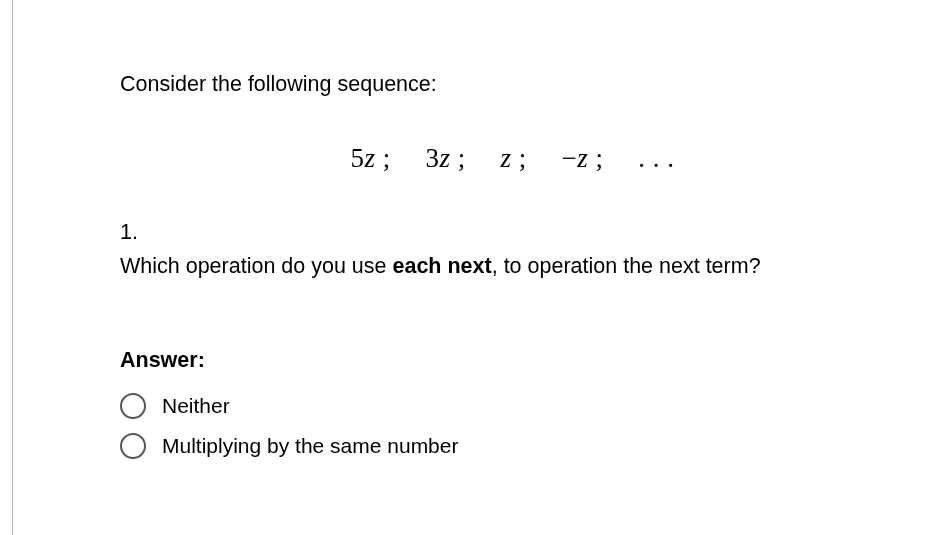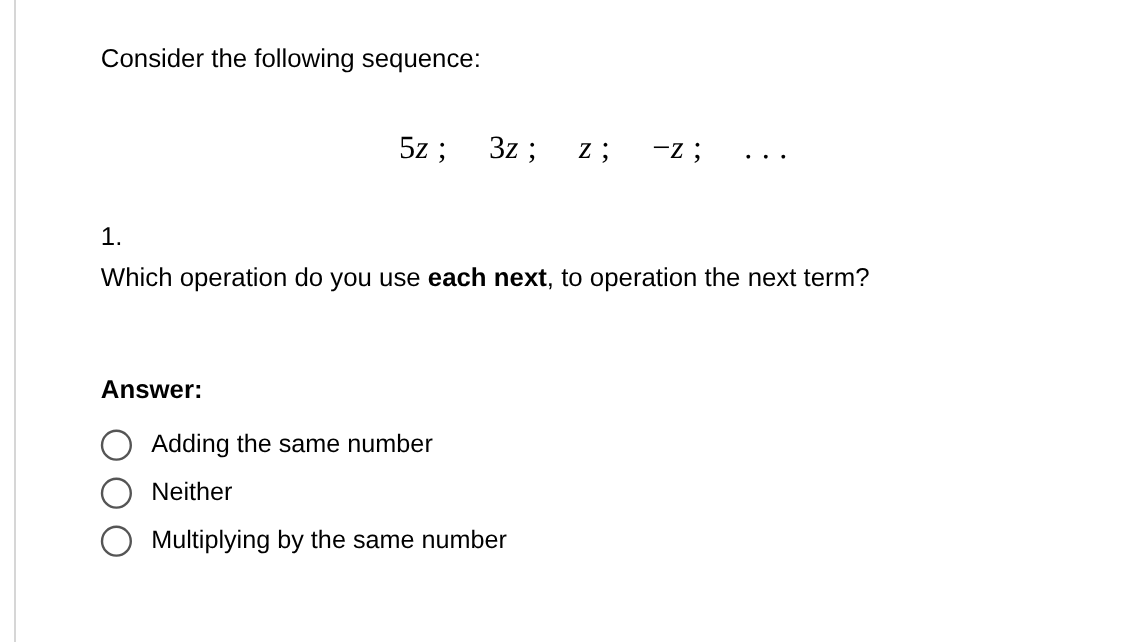--- a/index.html
+++ b/index.html
@@ -17,21 +17,22 @@
   }
   .left-rule {
     position: absolute;
     left: 12px;
     top: 0;
     bottom: 0;
     width: 1px;
     background: #bbb;
   }
   .content {
-    padding: 34px 40px 0 84px;
+    padding: 34px 40px 0 120px;
+    margin-top: 35px;
   }
   .intro {
     font-size: 21.5px;
     line-height: 1.4;
     margin-bottom: 44px;
   }
   .sequence {
     font-family: "Times New Roman", Times, serif;
     font-size: 27px;
     text-align: center;
@@ -95,24 +96,20 @@
   <p class="qnum">1.</p>
 
   <p class="question">
     <span>Which operation do you use </span><span class="bold">each next</span><span>, to operation the next term?</span>
   </p>
 
   <p class="answer-label">Answer:</p>
 
   <div class="options">
 
-    <label class="option">
-      <span class="radio"></span>
-      <span class="option-label">Adding the same number</span>
-    </label>
 
     <label class="option">
       <span class="radio"></span>
       <span class="option-label">Neither</span>
     </label>
 
     <label class="option">
       <span class="radio"></span>
       <span class="option-label">Multiplying by the same number</span>
     </label>

